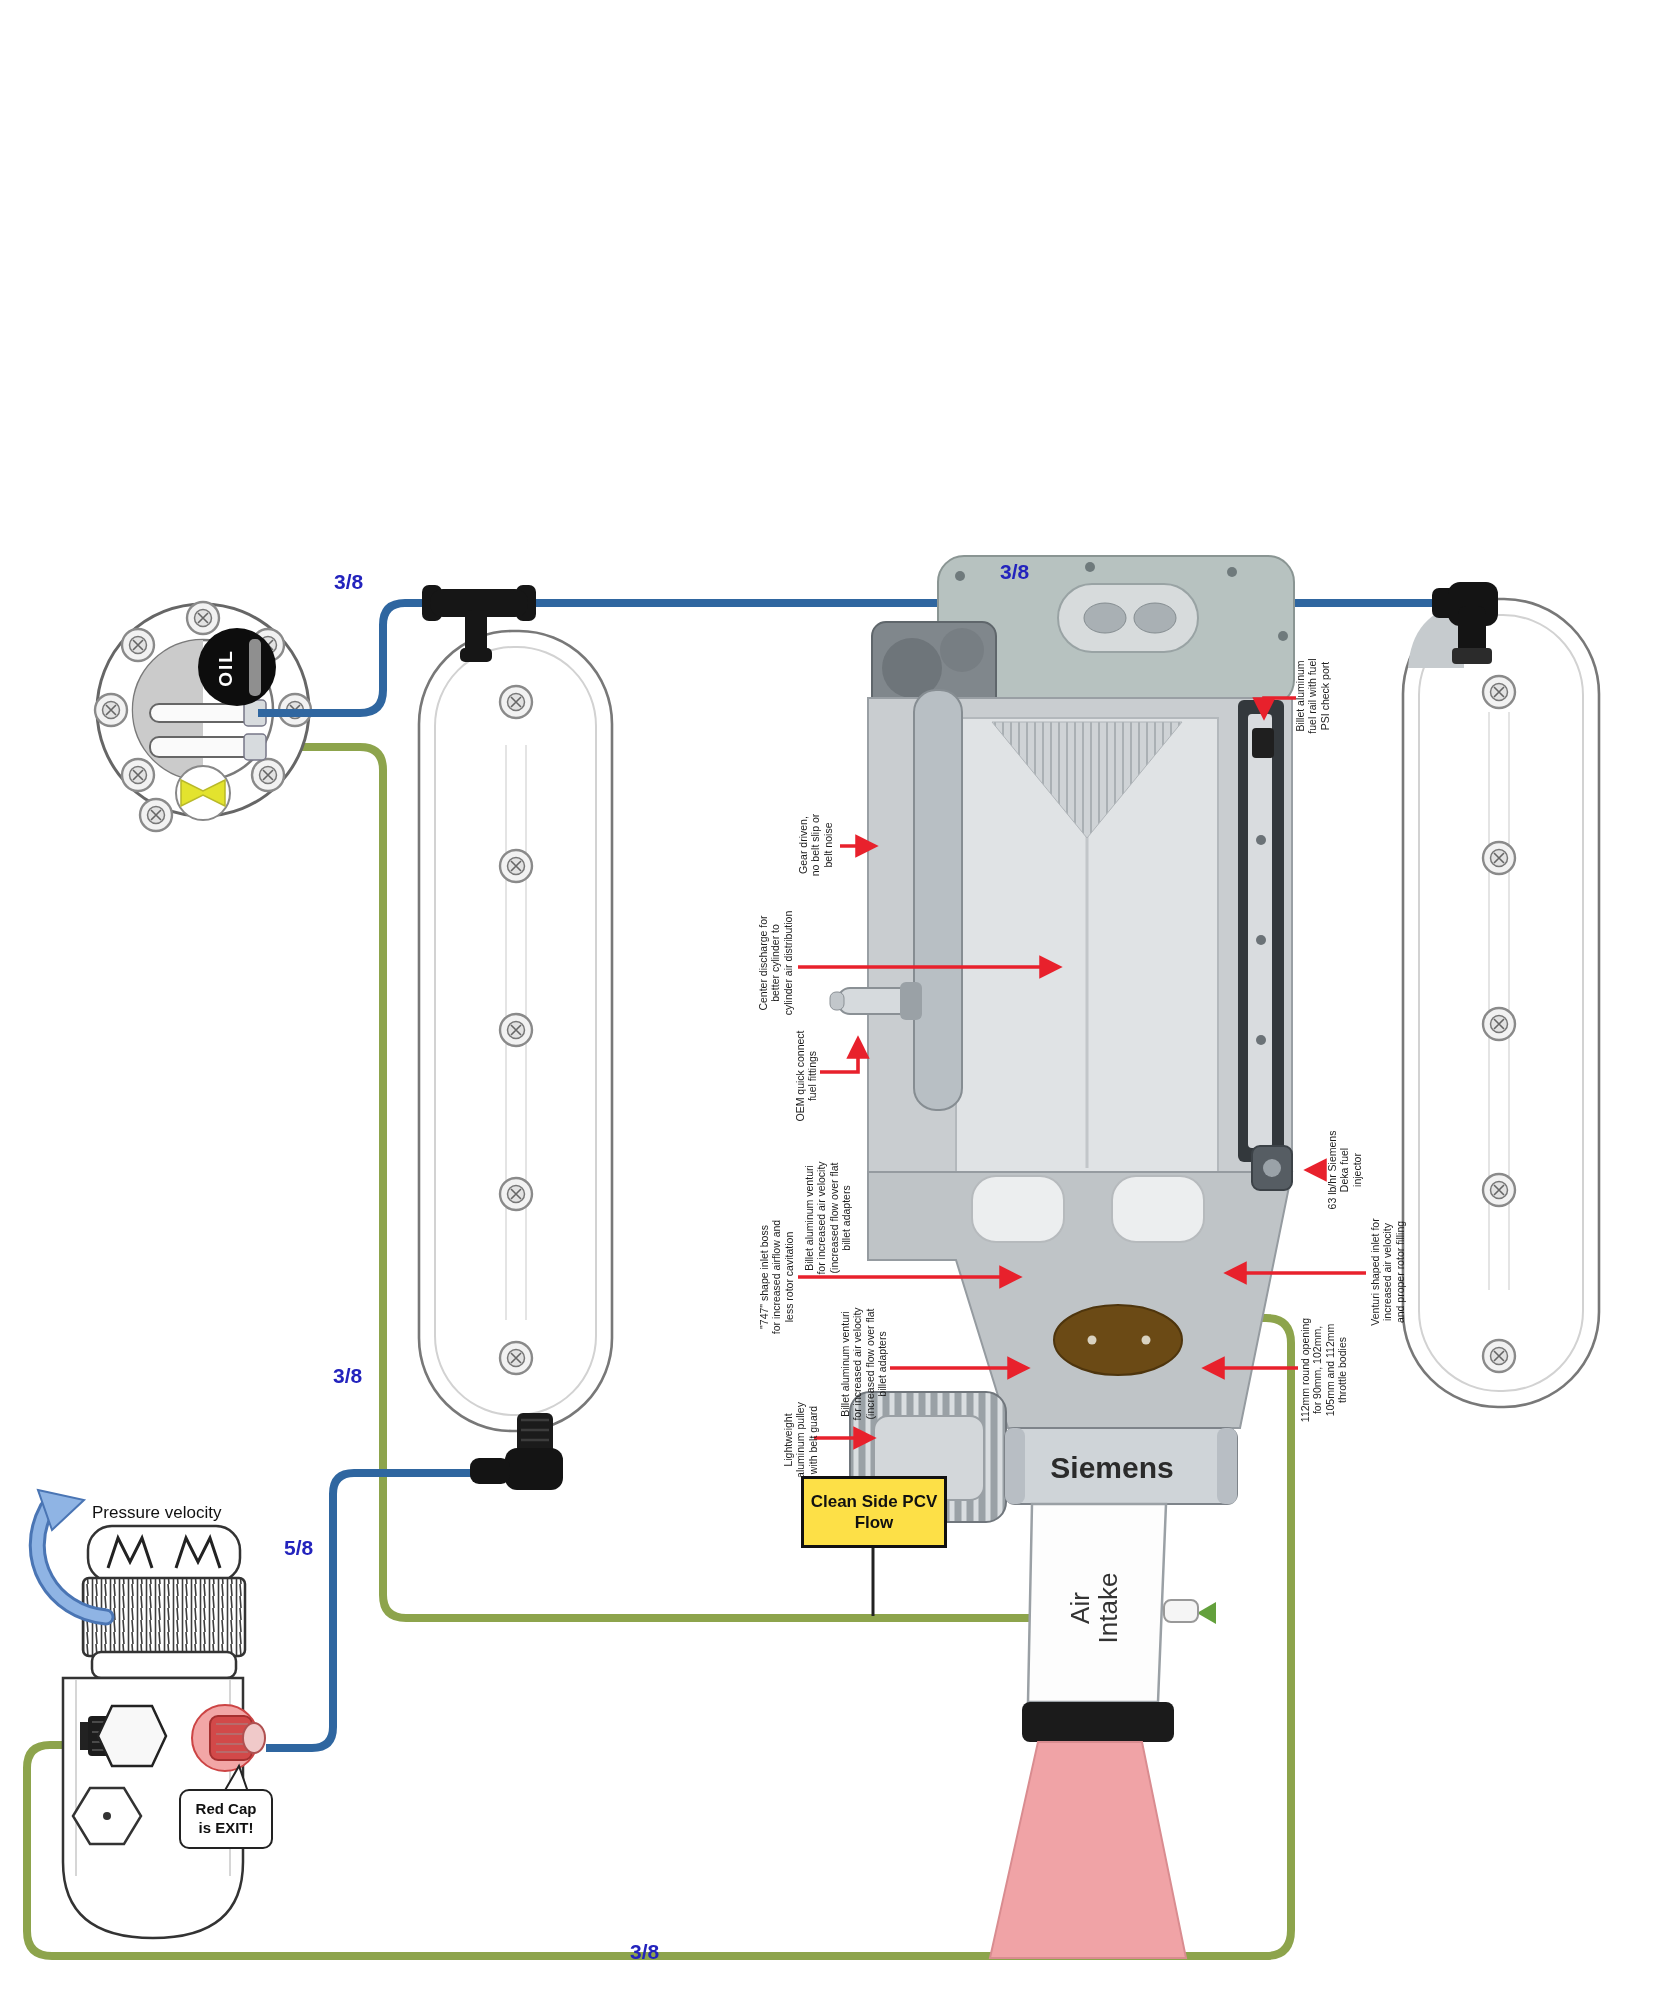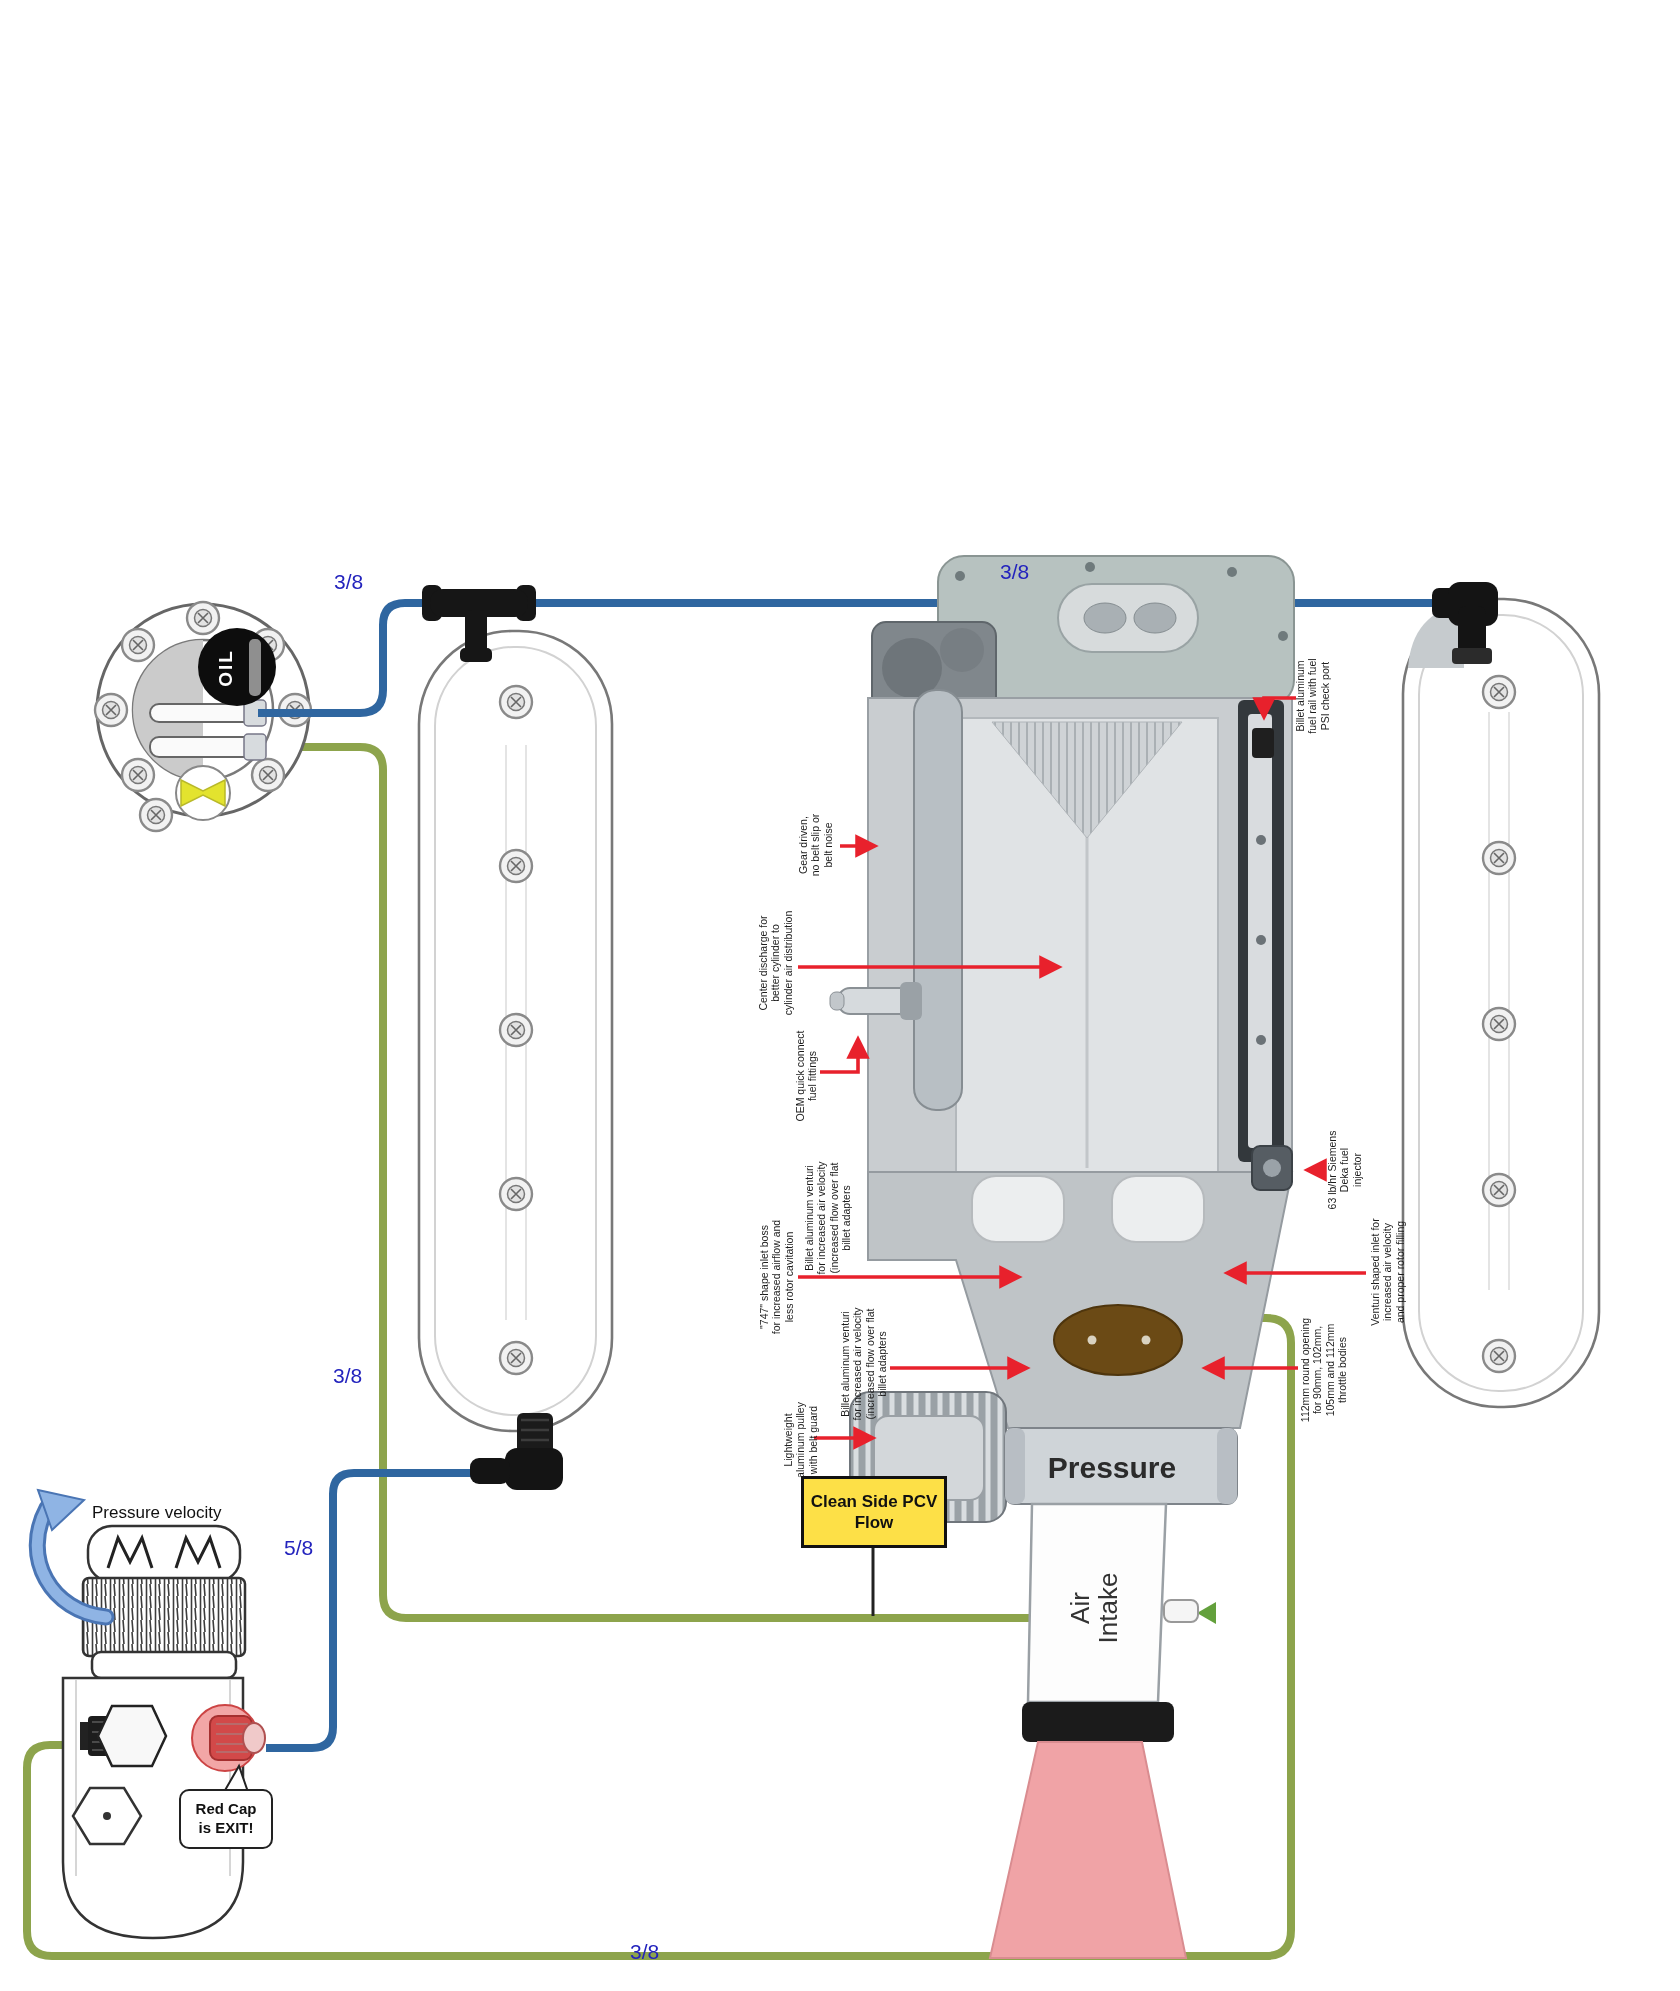--- a/index.html
+++ b/index.html
@@ -1,20 +1,20 @@
 <!DOCTYPE html>
 <html><head>
 <meta charset="utf-8">
 <style>
   html,body{margin:0;padding:0;background:#fff;}
   #canvas{position:relative;width:1680px;height:1991px;background:#fff;overflow:hidden;
           font-family:"Liberation Sans",sans-serif;}
   #scene{position:absolute;left:0;top:0;}
   .txt{position:absolute;}
-  .hose-lbl{color:#2323bd;font-weight:normal;font-size:21px;}
+  .hose-lbl{color:#2323bd;font-weight:bold;font-size:21px;}
   .ann{position:absolute;transform:translate(-50%,-50%) rotate(-90deg);
        font-size:10.5px;line-height:1.18;color:#1c1c1c;text-align:center;
        white-space:pre-line;width:max-content;}
   .rot{transform:translate(-50%,-50%) rotate(-90deg);}
   #throttle-lbl{font-size:30px;font-weight:600;color:#2b2b2b;transform:translate(-50%,-50%);}
   #air-intake-lbl{position:absolute;font-size:26px;font-weight:500;color:#333;
        text-align:center;white-space:pre-line;line-height:1.08;width:max-content;}
   #oil-lbl{position:absolute;color:#fff;font-weight:bold;font-size:19px;letter-spacing:2px;width:max-content;}
   #clean-box{position:absolute;left:801px;top:1476px;width:140px;height:66px;
        border:3px solid #111;background:#fde047;display:flex;align-items:center;justify-content:center;
@@ -254,21 +254,21 @@
 Deka fuel
 injector</div>
 <div class="ann" style="left:1388px;top:1272px;">Venturi shaped inlet for
 increased air velocity
 and proper rotor filling</div>
 <div class="ann" style="left:1324px;top:1370px;">112mm round opening
 for 90mm, 102mm,
 105mm and 112mm
 throttle bodies</div>
 
-<div class="txt" id="throttle-lbl" style="left:1112px;top:1468px;">Pressure</div>
+<div class="txt" id="throttle-lbl" style="left:1112px;top:1468px;">Siemens</div>
 <div id="air-intake-lbl" class="rot" style="left:1094px;top:1608px;">Air
 Intake</div>
 <div id="oil-lbl" class="rot" style="left:226px;top:668px;">OIL</div>
 <div id="clean-box">Clean Side PCV
 Flow</div>
 <div class="txt" id="pressure-lbl" style="left:92px;top:1503px;">Pressure velocity</div>
 
 <div id="red-cap-bubble">
   <span>Red Cap</span>
   <span><span>is </span><b>EXIT!</b></span>

